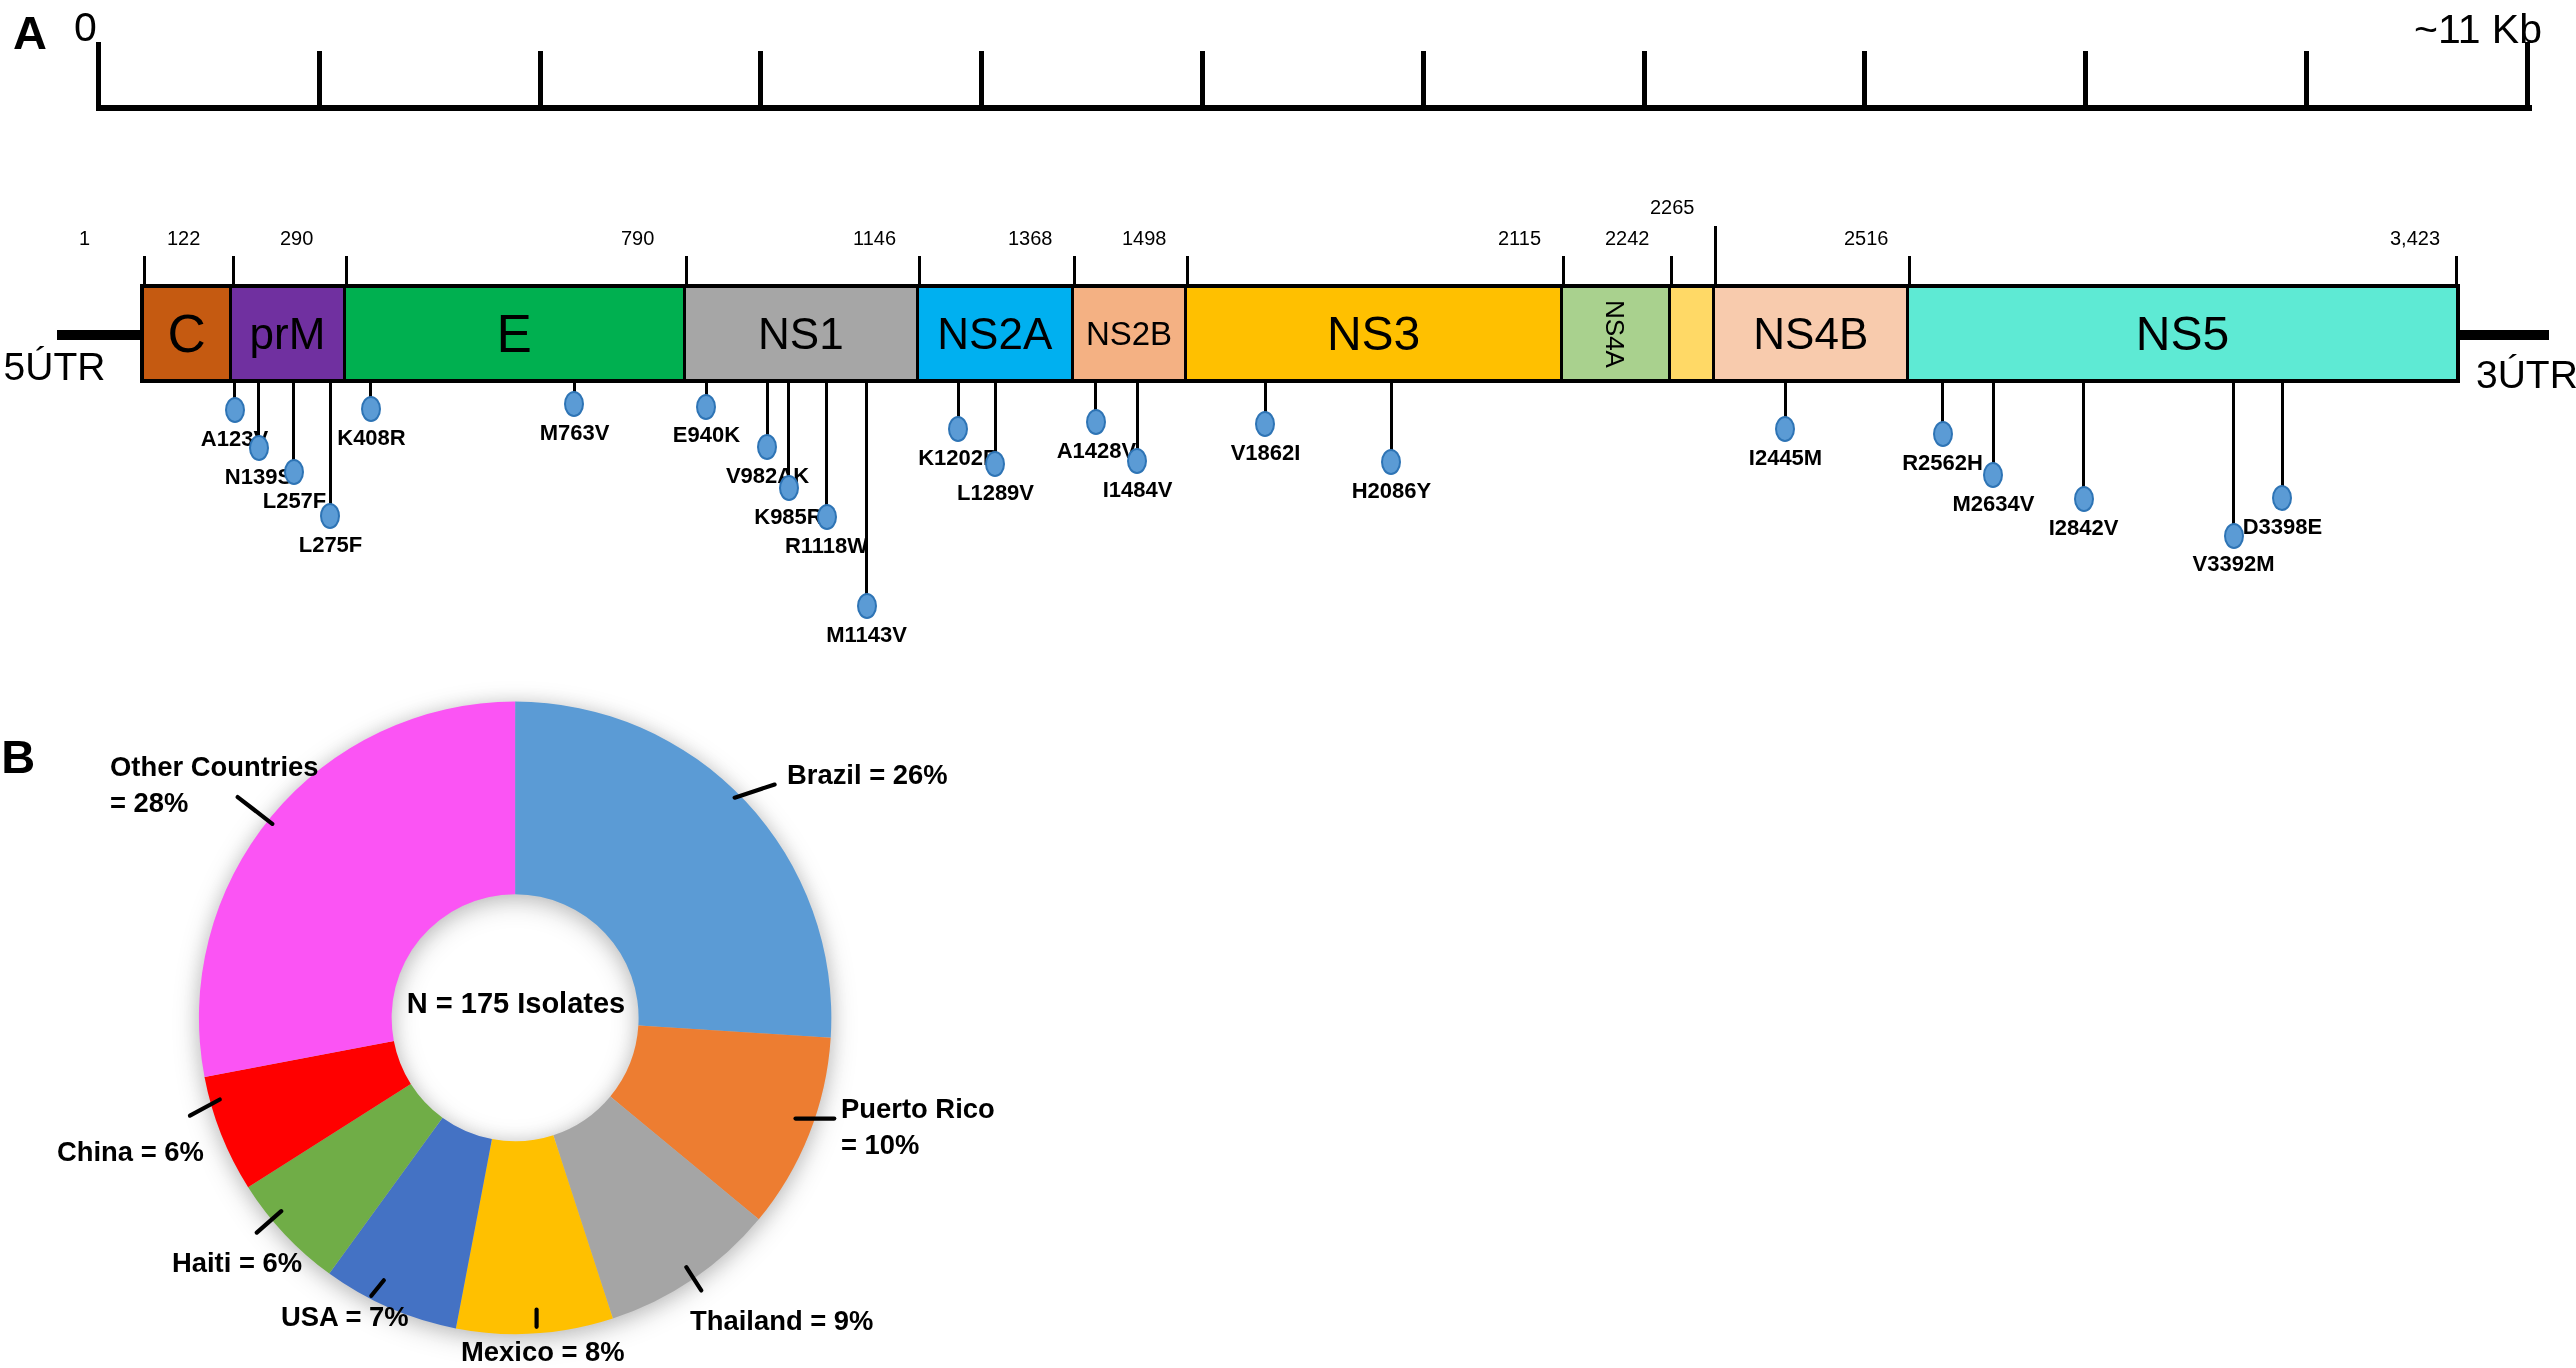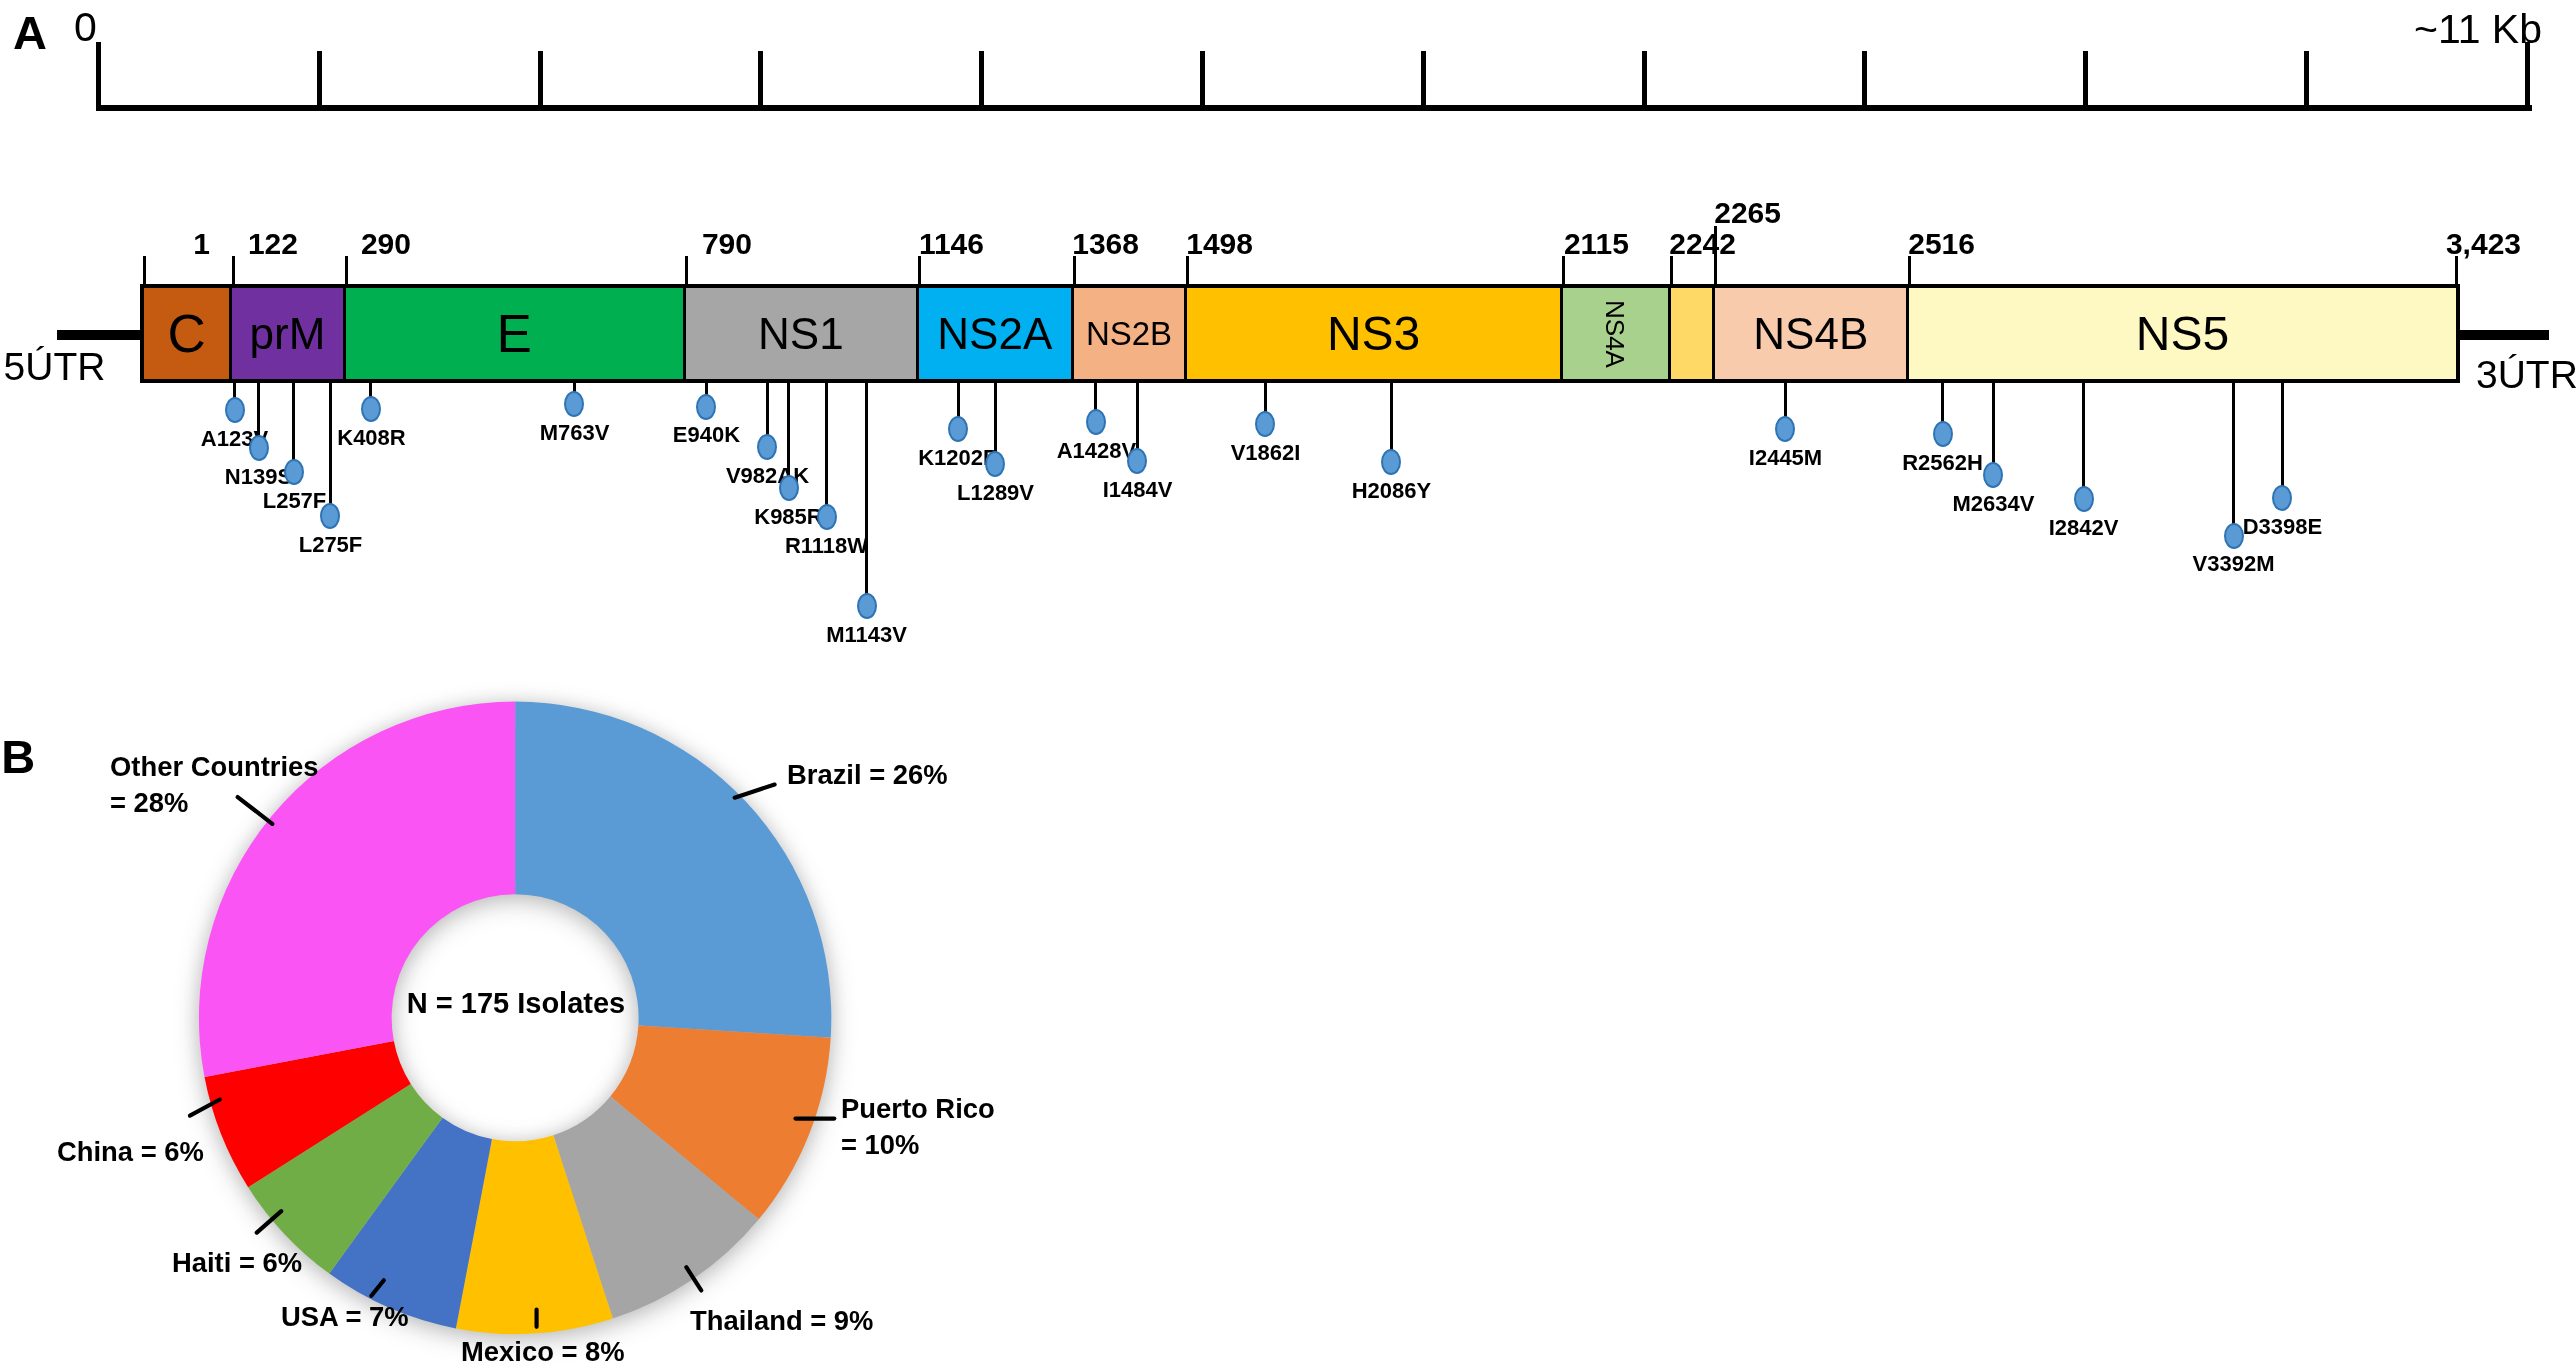--- a/index.html
+++ b/index.html
@@ -12,21 +12,21 @@
   .ruler-num{position:absolute;font-size:41px;font-weight:400;color:#000;}
   
   #genome-bar{position:absolute;left:140px;top:284px;width:2320px;height:99px;
       border:4.2px solid #000;box-sizing:border-box;display:flex;flex-direction:row;align-items:stretch;}
   .seg{position:relative;height:100%;box-sizing:border-box;border-right:3.6px solid #000;
       display:flex;align-items:center;justify-content:center;}
   .seg:last-child{border-right:none;}
   .gene-label{font-weight:400;color:#000;line-height:1;white-space:nowrap;}
   .gene-label.vert{transform:rotate(90deg);}
   .pos-tick{position:absolute;width:3px;background:#000;}
-  .pos-label{position:absolute;width:131px;text-align:right;font-size:30px;font-weight:700;}
+  .pos-label{position:absolute;width:131px;text-align:left;font-size:20px;font-weight:400;}
   .utr-line{position:absolute;height:10px;background:#000;}
   .utr-label{position:absolute;font-size:39px;font-weight:400;}
   
   .mut-stem{position:absolute;width:3px;background:#000;}
   .mut-dot{position:absolute;width:20px;height:26px;border-radius:50%;
       background:#5B9BD5;border:2.4px solid #2E74B5;box-sizing:border-box;}
   .mut-label{position:absolute;width:143px;text-align:center;font-size:22px;font-weight:700;white-space:nowrap;}
   
   #pie-svg{position:absolute;left:0;top:0;filter:drop-shadow(0 6px 13px rgba(0,0,0,0.22)) drop-shadow(0 0 8.4px rgba(0,0,0,0.10));}
   #leader-svg{position:absolute;left:0;top:0;}
@@ -90,21 +90,21 @@
       </div>
       <div class="seg" style="width: 4.65%; background: rgb(169, 209, 142);">
         <span class="gene-label vert" style="font-size: 26px;">NS4A</span>
       </div>
       <div class="seg" style="width: 1.94%; background: rgb(255, 217, 102);">
         <span class="gene-label" style="font-size: 24px;"></span>
       </div>
       <div class="seg" style="width: 8.38%; background: rgb(248, 203, 173);">
         <span class="gene-label" style="font-size: 44px;">NS4B</span>
       </div>
-      <div class="seg" style="width: 23.65%; background: #fef9c3;">
+      <div class="seg" style="width: 23.65%; background: #5eead4;">
         <span class="gene-label" style="font-size: 48px;">NS5</span>
       </div>
     </div>
   <div id="position-layer">
       <div class="pos-tick" style="left: 143px; top: 256px; height: 31px;"></div>
       <div class="pos-label" style="left: 79px; top: 227px;">1</div>
       <div class="pos-tick" style="left: 232px; top: 256px; height: 31px;"></div>
       <div class="pos-label" style="left: 167px; top: 227px;">122</div>
       <div class="pos-tick" style="left: 345px; top: 256px; height: 31px;"></div>
       <div class="pos-label" style="left: 280px; top: 227px;">290</div>

